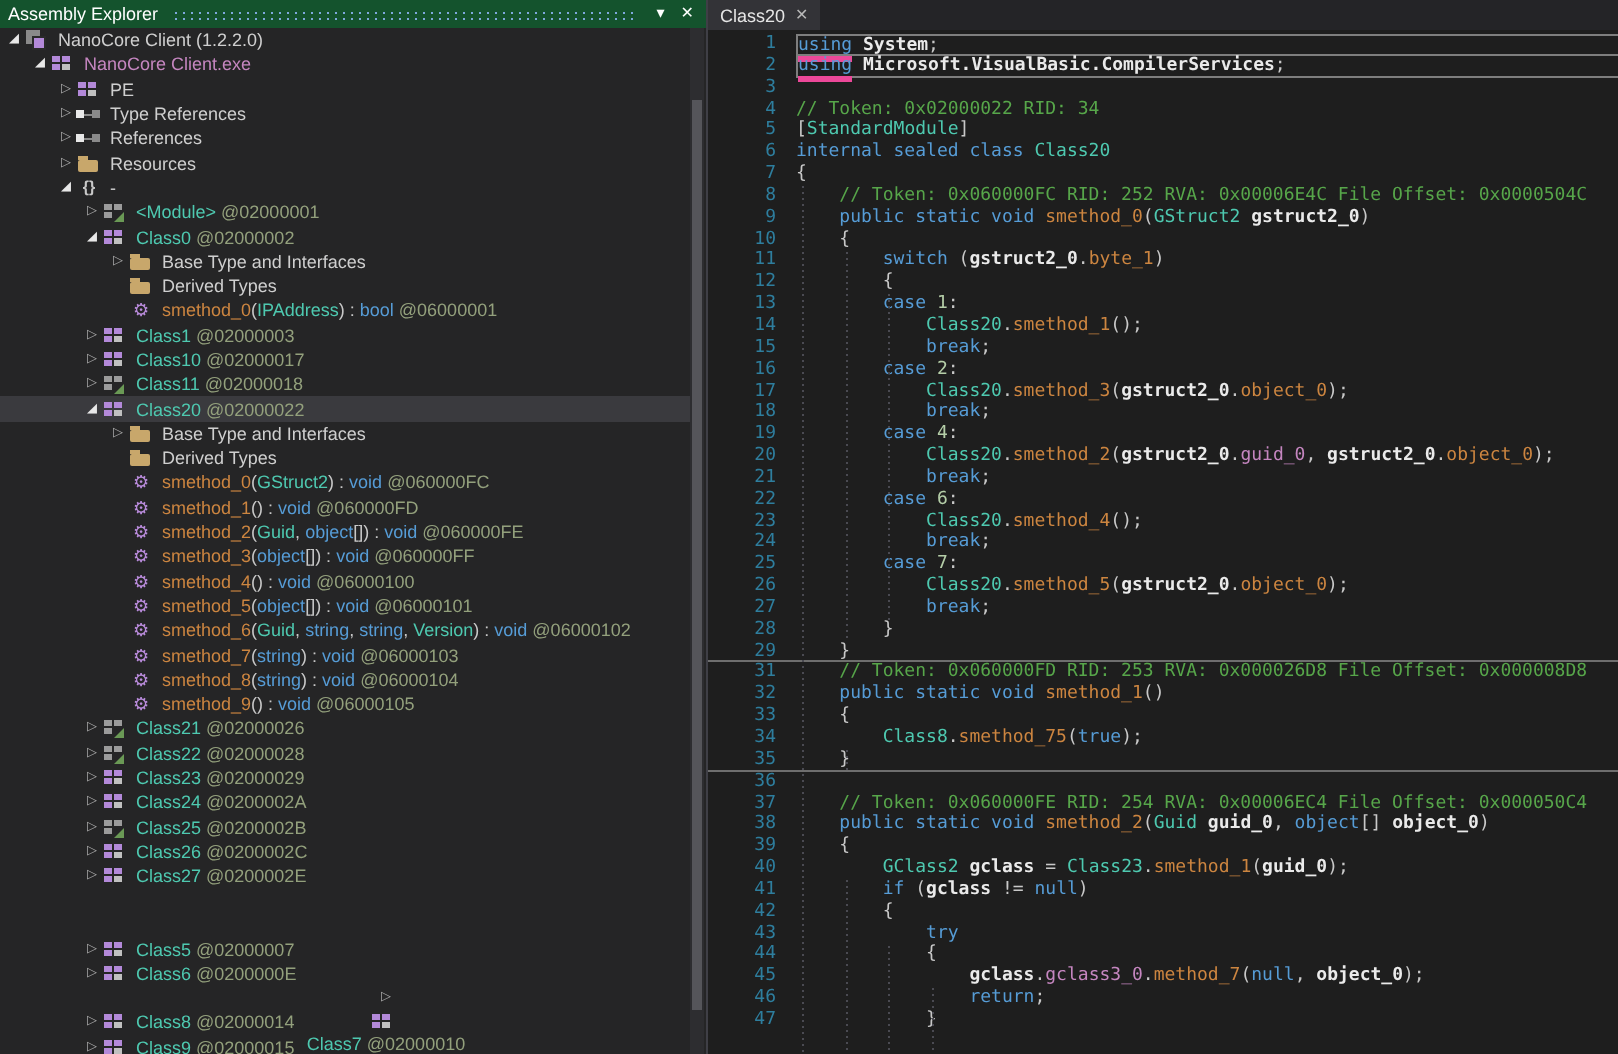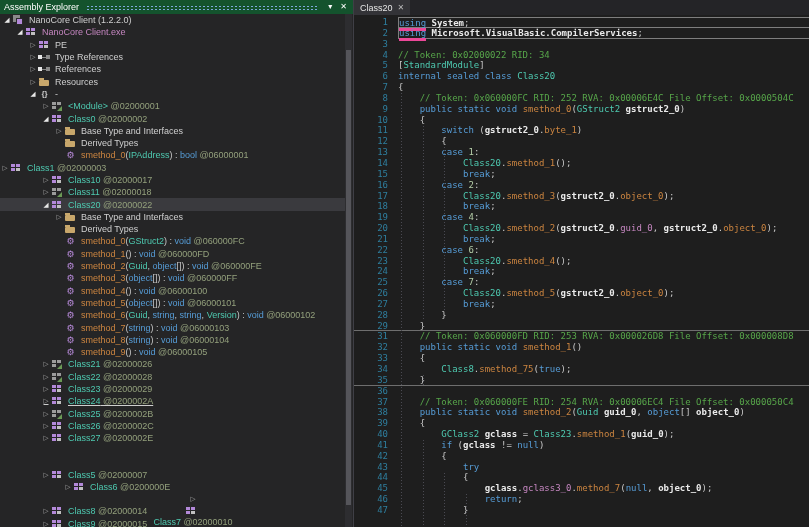--- a/index.html
+++ b/index.html
@@ -188,21 +188,21 @@
             <i class="b3"></i>
             <i class="b4"></i>
           </span>
           <span class="lab"><span class="sg-w">Derived Types</span></span>
         </div>
         <div class="trow" style="padding-left: 54px;">
           <span class="exp"></span>
           <span class="ic ic-method">⚙</span>
           <span class="lab"><span class="sg-m">smethod_0</span><span class="sg-p">(</span><span class="sg-t">IPAddress</span><span class="sg-p">) : </span><span class="sg-k">bool</span><span class="sg-addr"> @06000001</span></span>
         </div>
-        <div class="trow" style="">
+        <div class="trow" style="padding-left: 41px;">
           <span class="exp">▷</span>
           <span class="ic ic-class">
             <i class="b1"></i>
             <i class="b2"></i>
             <i class="b3"></i>
             <i class="b4"></i>
           </span>
           <span class="lab"><span class="sg-t">Class1</span><span class="sg-addr"> @02000003</span></span>
         </div>
         <div class="trow" style="padding-left: 41px;">
@@ -328,21 +328,21 @@
         <div class="trow" style="padding-left: 41px;">
           <span class="exp">▷</span>
           <span class="ic ic-class">
             <i class="b1"></i>
             <i class="b2"></i>
             <i class="b3"></i>
             <i class="b4"></i>
           </span>
           <span class="lab"><span class="sg-t">Class23</span><span class="sg-addr"> @02000029</span></span>
         </div>
-        <div class="trow" style="padding-left: 41px; text-decoration: underline;">
+        <div class="trow" style="padding-left: 41px;">
           <span class="exp">▷</span>
           <span class="ic ic-class">
             <i class="b1"></i>
             <i class="b2"></i>
             <i class="b3"></i>
             <i class="b4"></i>
           </span>
           <span class="lab"><span class="sg-t">Class24</span><span class="sg-addr"> @0200002A</span></span>
         </div>
         <div class="trow" style="padding-left: 41px;">
@@ -378,21 +378,21 @@
         <div class="trow" style="padding-left: 41px; margin-top: 24px;">
           <span class="exp">▷</span>
           <span class="ic ic-class">
             <i class="b1"></i>
             <i class="b2"></i>
             <i class="b3"></i>
             <i class="b4"></i>
           </span>
           <span class="lab"><span class="sg-t">Class5</span><span class="sg-addr"> @02000007</span></span>
         </div>
-        <div class="trow" style="padding-left: 41px; margin-left: 22px;">
+        <div class="trow" style="padding-left: 41px;">
           <span class="exp">▷</span>
           <span class="ic ic-class">
             <i class="b1"></i>
             <i class="b2"></i>
             <i class="b3"></i>
             <i class="b4"></i>
           </span>
           <span class="lab"><span class="sg-t">Class6</span><span class="sg-addr"> @0200000E</span></span>
         </div>
         <div class="trow" style="padding-left: 41px; flex-direction: column;">

